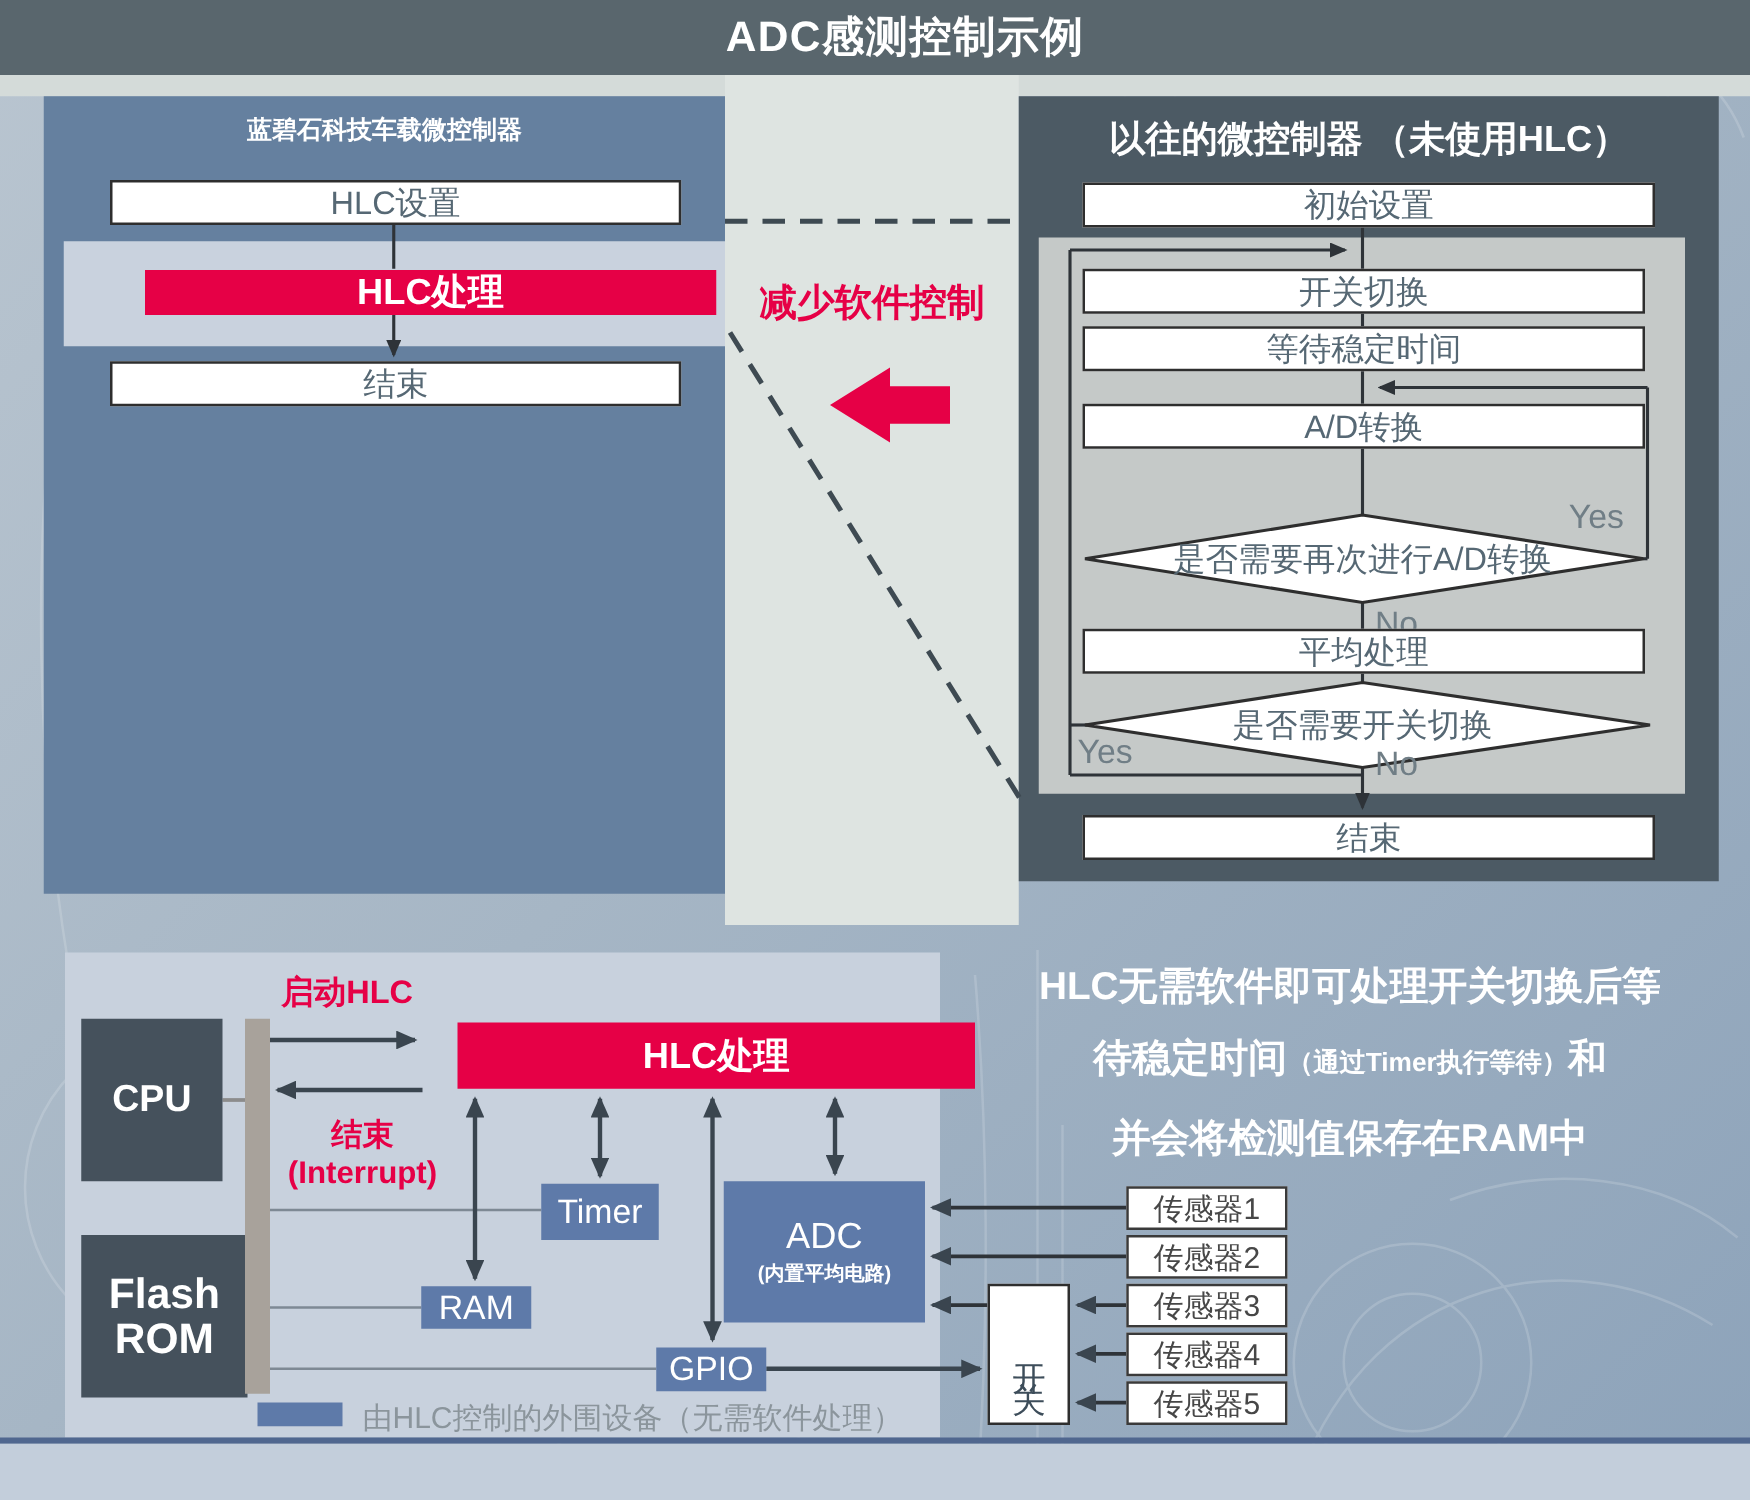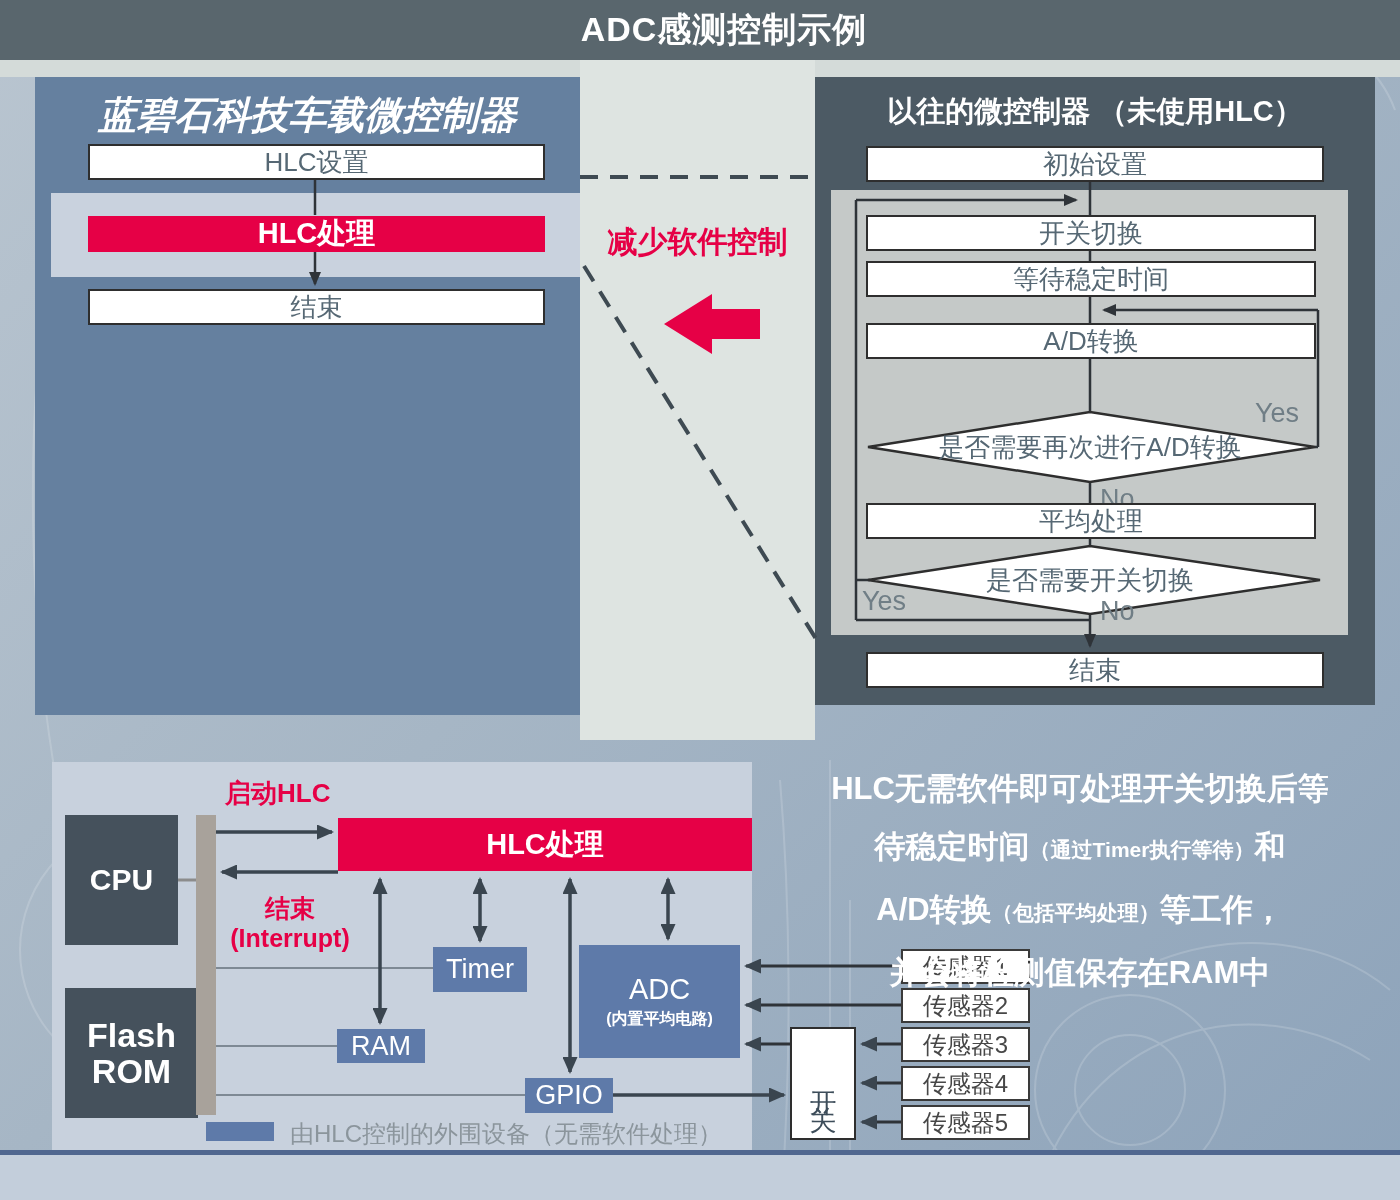--- a/index.html
+++ b/index.html
@@ -20,21 +20,21 @@
   .right-panel{left:815px;top:77px;width:560px;height:628px;background:#4c5a64;}
   .loopbox{left:831px;top:190px;width:517px;height:445px;background:#c5c9c8;}
   .bottom-panel{left:52px;top:762px;width:700px;height:388px;background:#c8d1dd;}
   .bottomline{left:0;top:1150px;width:1400px;height:5px;background:#50678f;}
   .bottomstrip{left:0;top:1155px;width:1400px;height:45px;background:#c3cedb;}
   
   .wbox{background:#fff;border:2px solid #2e2e2e;display:flex;align-items:center;
         justify-content:center;color:#566874;font-size:26px;box-sizing:border-box;}
   .panel-title{color:#fff;font-weight:bold;text-align:center;}
   .redbox{background:#e60046;color:#fff;font-weight:bold;display:flex;
-          align-items:center;justify-content:center;}
+          align-items:center;justify-content:center;margin-left:28px;}
   .bluebox{background:#5e7aa9;color:#fff;display:flex;align-items:center;
            justify-content:center;flex-direction:column;}
   .darkbox{background:#45515c;color:#fff;font-weight:bold;display:flex;
            align-items:center;justify-content:center;text-align:center;}
   .redtext{color:#e60046;font-weight:bold;}
   .yn{color:#707e86;font-size:27px;}
   .dtext{color:#566874;font-size:26px;display:flex;align-items:center;
          justify-content:center;text-align:center;}
   .para{color:#fff;font-weight:bold;font-size:34px;line-height:57px;text-align:center;}
   .brt{color:#fff;font-weight:bold;text-align:center;white-space:nowrap;}
@@ -149,21 +149,21 @@
     <g stroke="#2e3338" stroke-width="3" fill="none">
       <line x1="901" y1="966" x2="746" y2="966" marker-end="url(#mdg)"></line>
       <line x1="901" y1="1005" x2="746" y2="1005" marker-end="url(#mdg)"></line>
       <line x1="790" y1="1044" x2="746" y2="1044" marker-end="url(#mdg)"></line>
       <line x1="901" y1="1044" x2="862" y2="1044" marker-end="url(#mdg)"></line>
       <line x1="901" y1="1083" x2="862" y2="1083" marker-end="url(#mdg)"></line>
       <line x1="901" y1="1122" x2="862" y2="1122" marker-end="url(#mdg)"></line>
     </g>
   </svg>
 
-  <div class="abs layer4 panel-title" style="left:35px;top:90px;width:545px;font-size:38px;font-style:italic;">蓝碧石科技车载微控制器</div>
+  <div class="abs layer4 panel-title" style="left:35px;top:90px;width:545px;font-size:20px;">蓝碧石科技车载微控制器</div>
 
   <div class="abs layer4 wbox" style="left:88px;top:144px;width:457px;height:36px;">HLC设置</div>
 
   <div class="abs layer4 redbox" style="left:88px;top:216px;width:457px;height:36px;font-size:29px;">HLC处理</div>
 
   <div class="abs layer4 wbox" style="left:88px;top:289px;width:457px;height:36px;">结束</div>
 
 
   <div class="abs layer4 redtext" style="left:580px;top:222px;width:235px;text-align:center;font-size:30px;">减少软件控制</div>
 
@@ -229,19 +229,16 @@
   <div class="abs layer4 sensor" style="left:901px;top:1105px;width:129px;height:35px;">传感器5</div>
 
   <div class="abs layer4" style="left:206px;top:1122px;width:68px;height:19px;background:#5e7aa9;"></div>
   <div class="abs layer4 legend-text" style="left:290px;top:1118px;">由HLC控制的外围设备（无需软件处理）</div>
 
   <div class="abs layer4 brt" style="left:770px;top:760px;width:620px;line-height:58px;">
     <div class="big">HLC无需软件即可处理开关切换后等</div>
     <div>
       <span class="big">待稳定时间</span><span class="small">（通过Timer执行等待）</span><span class="big">和</span>
     </div>
-    <div>
-      <span class="big">A/D转换</span><span class="small">（包括平均处理）</span><span class="big">等工作，</span>
-    </div>
     <div class="big">并会将检测值保存在RAM中</div>
   </div>
 
 </div>
 
 </body></html>

